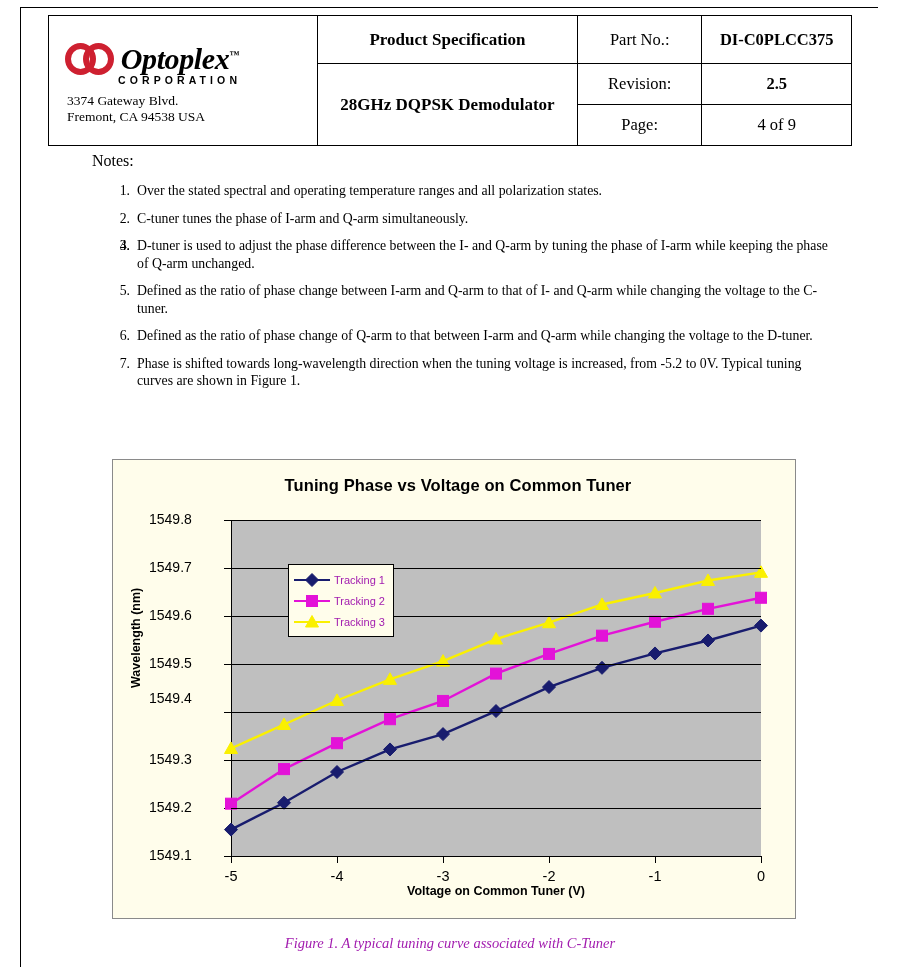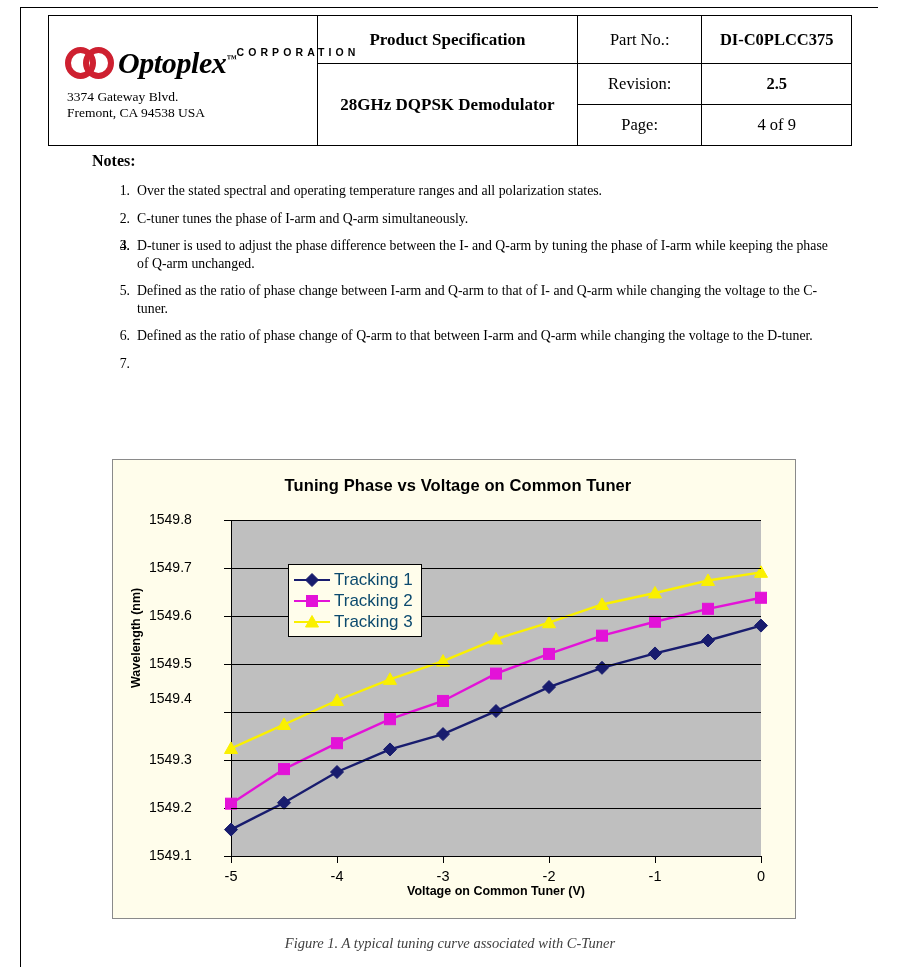--- a/index.html
+++ b/index.html
@@ -64,22 +64,23 @@
   .ring {
     position: absolute;
     border-radius: 50%;
     border: 6.5px solid #CE2030;
     box-sizing: border-box;
   }
   .ring-a { left: 0;  top: 3px;  width: 31px; height: 32px; }
   .ring-b { left: 18px; top: 3px; width: 31px; height: 32px; }
   .wordmark {
     display: flex;
-    flex-direction: row;
+    flex-direction: column;
     padding-top: 1px;
+    align-items: center;
   }
   .wordmark-main {
     font-family: "Liberation Serif", serif;
     font-style: italic;
     font-weight: bold;
     font-size: 30px;
     line-height: 28px;
     letter-spacing: -0.4px;
     color: #000;
     position: relative;
@@ -129,21 +130,21 @@
     font-size: 16.5px;
   }
   .value-cell.bold { font-weight: bold; }
 
   
   .notes-title {
     position: absolute;
     left: 92px;
     top: 152px;
     font-size: 16px;
-    font-weight: bold;
+    font-weight: normal;
     color: #000;
   }
   .notes-list {
     position: absolute;
     left: 108px;
     top: 182px;
     width: 730px;
     margin: 0;
     padding: 0;
     list-style: none;
@@ -297,36 +298,36 @@
     flex: 0 0 auto;
     margin-right: 4px;
   }
   .legend-swatch .sline {
     position: absolute;
     left: 0; right: 0; top: 6px;
     height: 2.4px;
   }
   .legend-label {
     font-family: "Liberation Sans", sans-serif;
-    font-size: 17px;
-    color: #0c4a6e;
+    font-size: 11px;
+    color: #a21caf;
     white-space: nowrap;
   }
 
   
   .caption {
     position: absolute;
     left: 0;
     top: 935px;
     width: 900px;
     text-align: center;
     font-family: "Liberation Serif", serif;
     font-style: italic;
     font-size: 14.5px;
-    color: #404040;
+    color: #a21caf;
   }
 </style>
 </head>
 <body>
 
 <div class="page"></div>
 
 <table class="header-table">
   <tbody>
       <tr>
@@ -363,21 +364,21 @@
   </table>
 
 <div class="notes-title">Notes:</div>
 <ol class="notes-list" id="notes-list">
     <li><span class="num">1.</span><span>Over the stated spectral and operating temperature ranges and all polarization states.</span></li>
     <li><span class="num">2.</span><span>C-tuner tunes the phase of I-arm and Q-arm simultaneously.</span></li>
     <li><span class="num">3.</span></li>
     <li><span class="num">4.</span><span>D-tuner is used to adjust the phase difference between the I- and Q-arm by tuning the phase of I-arm while keeping the phase of Q-arm unchanged.</span></li>
     <li><span class="num">5.</span><span>Defined as the ratio of phase change between I-arm and Q-arm to that of I- and Q-arm while changing the voltage to the C-tuner.</span></li>
     <li><span class="num">6.</span><span>Defined as the ratio of phase change of Q-arm to that between I-arm and Q-arm while changing the voltage to the D-tuner.</span></li>
-    <li><span class="num">7.</span></li>
+    <li><span class="num">7.</span><span>Phase is shifted towards long-wavelength direction when the tuning voltage is increased, from -5.2 to 0V. Typical tuning curves are shown in Figure 1.</span></li>
   </ol>
 
 <div class="chart-panel">
   <div class="chart-title">Tuning Phase vs Voltage on Common Tuner</div>
 
   <div class="y-axis-title">Wavelength (nm)</div>
   <div class="x-axis-title">Voltage on Common Tuner (V)</div>
 
   <div id="axis-layer">
       <div class="ytick-label" style="left: 36px; top: 396px;">1549.1</div>

